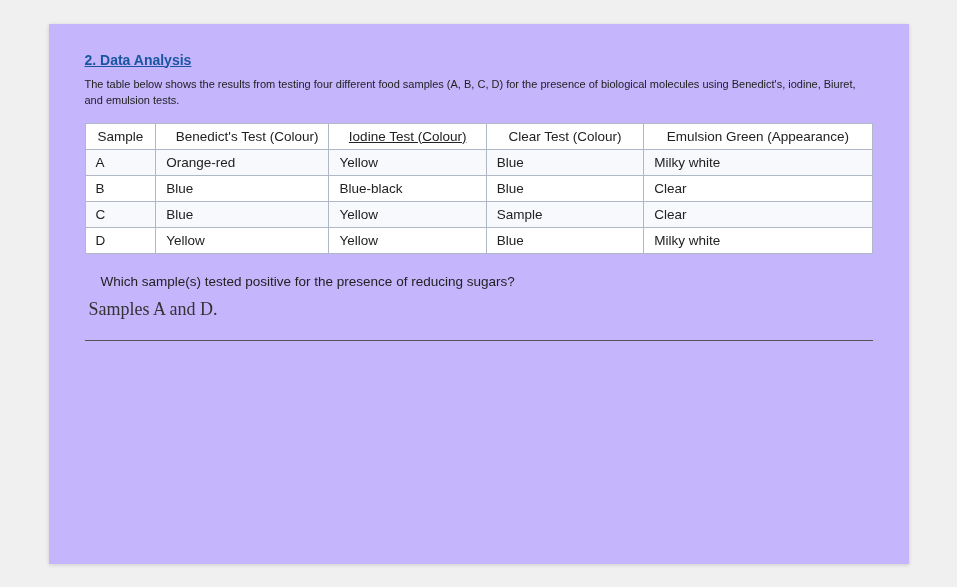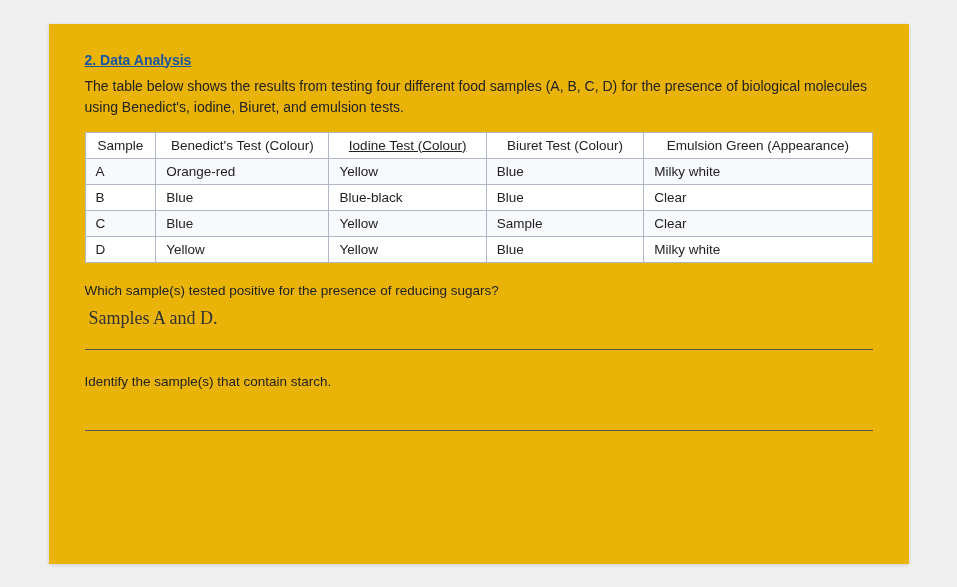--- a/index.html
+++ b/index.html
@@ -13,37 +13,37 @@
       font-family: Arial, sans-serif;
       font-size: 14px;
       display: flex;
       justify-content: center;
       align-items: center;
       min-height: 587px;
       width: 957px;
     }
 
     .page {
-      background: #eab308;
+      background: #c4b5fd;
       width: 860px;
       min-height: 540px;
       padding: 28px 36px 28px 36px;
       box-shadow: 0 1px 4px rgba(0,0,0,0.15);
     }
 
     .section-title {
       font-size: 14px;
       font-weight: bold;
       color: #1a56a0;
       text-decoration: underline;
       margin-bottom: 8px;
     }
 
     .intro-text {
-      font-size: 14px;
+      font-size: 11px;
       color: #222;
       line-height: 1.5;
       margin-bottom: 14px;
     }
 
     
     .data-table {
       width: 100%;
       border-collapse: collapse;
       border: 1.5px solid #1a56a0;
@@ -73,20 +73,21 @@
     }
 
     .data-table tbody tr:nth-child(even) {
       background: #ffffff;
     }
 
     .question-text {
       font-size: 13.5px;
       color: #222;
       margin-bottom: 10px;
+      margin-left: 16px;
     }
 
     .answer-line-group {
       margin-bottom: 24px;
     }
 
     .answer-handwritten {
       font-family: 'Segoe Script', 'Bradley Hand', cursive;
       font-size: 18px;
       color: #333;
@@ -112,21 +113,21 @@
     }
 
     .blank-answer-line {
       border-bottom: 1.5px solid #555;
       width: 100%;
       min-height: 32px;
       margin-top: 6px;
     }
 
     .col-sample { width: 9%; }
-    .col-benedict { width: 22%; }
+    .col-benedict { width: 22%; text-align: right; }
     .col-iodine { width: 20%; text-decoration: underline; }
     .col-biuret { width: 20%; }
     .col-emulsion { width: 29%; }
   </style>
 </head>
 <body>
 
 <div class="page">
 
   <div class="section-title">2. Data Analysis</div>
@@ -139,21 +140,21 @@
         <th class="col-sample">
           <span>Sample</span>
         </th>
         <th class="col-benedict">
           <span>Benedict's Test (Colour)</span>
         </th>
         <th class="col-iodine">
           <span>Iodine Test (Colour)</span>
         </th>
         <th class="col-biuret">
-          <span>Biuret Test (Colour)</span>
+          <span>Clear Test (Colour)</span>
         </th>
         <th class="col-emulsion">
           <span>Emulsion Green (Appearance)</span>
         </th>
       </tr>
     </thead>
     <tbody id="table-body">
     <tr>
           <td>A</td>
           <td>Orange-red</td>
@@ -185,18 +186,14 @@
       </tbody>
   </table>
 
   <div class="answer-line-group">
     <p class="question-text">Which sample(s) tested positive for the presence of reducing sugars?</p>
     <div class="answer-underline">
       <span class="answer-handwritten">Samples A and D.</span>
     </div>
   </div>
 
-  <div>
-    <p class="question2-text">Identify the sample(s) that contain starch.</p>
-    <div class="blank-answer-line"></div>
-  </div>
 
 </div>
 
 </body></html>

